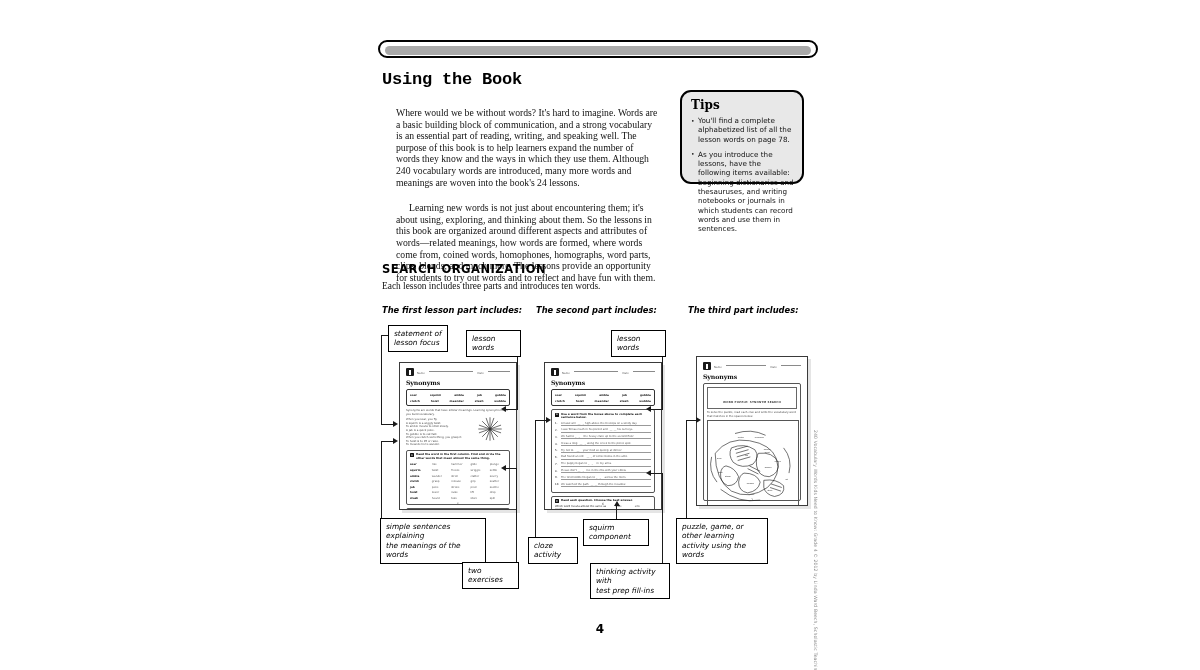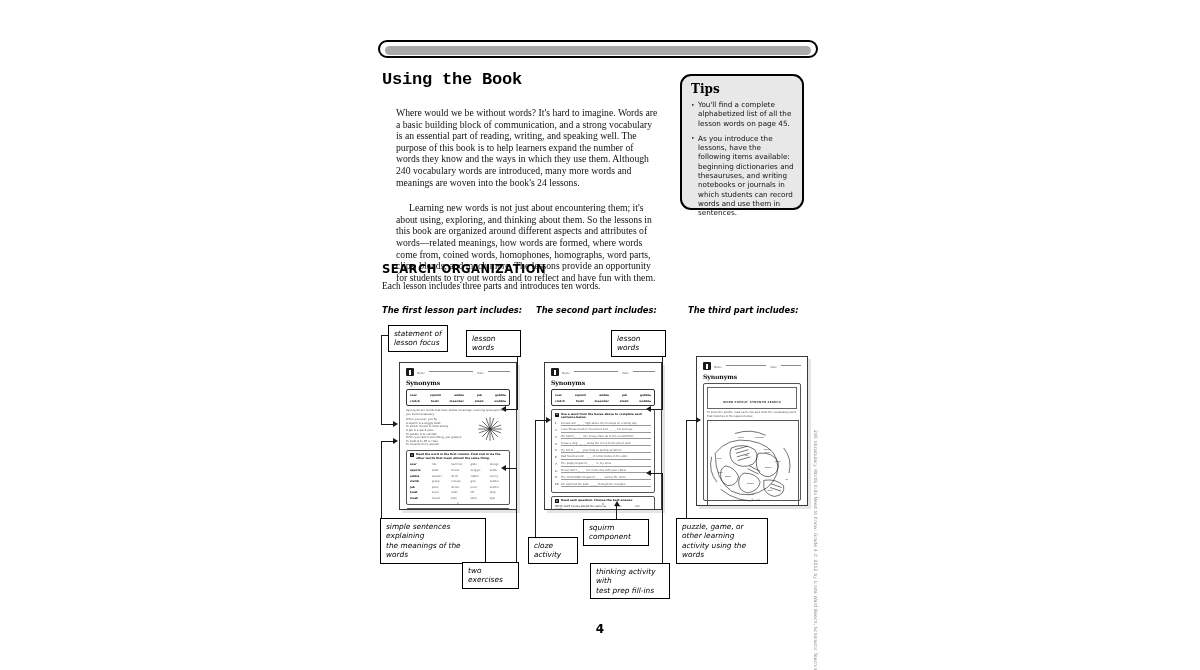--- a/index.html
+++ b/index.html
@@ -44,21 +44,21 @@
     font-family:"DejaVu Sans", sans-serif;
     font-weight:bold;font-size:11.5px;letter-spacing:0.5px;color:#000;
   }
   .sub{
     position:absolute;left:382px;top:281px;
     font-size:9.4px;color:#111;
   }
 
   
   .tips{
-    position:absolute;left:680px;top:74px;width:124px;height:136px;
+    position:absolute;left:680px;top:90px;width:124px;height:94px;
     border:2.2px solid #000;border-radius:11px;background:#e8e8e8;
     box-sizing:border-box;padding:6px 8px 6px 9px;
   }
   .tips-title{
     font-family:"DejaVu Serif", serif;
     font-weight:bold;font-size:12px;margin:0 0 4px 0;color:#000;
   }
   .tips ul{margin:0;padding:0;list-style:none;}
   .tips li{
     font-family:"DejaVu Sans", sans-serif;
@@ -207,21 +207,21 @@
   <div class="h1">Using the Book</div>
 
   <div class="bodycol">
     <p>Where would we be without words? It's hard to imagine. Words are a basic building block of communication, and a strong vocabulary is an essential part of reading, writing, and speaking well. The purpose of this book is to help learners expand the number of words they know and the ways in which they use them. Although 240 vocabulary words are introduced, many more words and meanings are woven into the book's 24 lessons.</p>
     <p class="indent">Learning new words is not just about encountering them; it's about using, exploring, and thinking about them. So the lessons in this book are organized around different aspects and attributes of words—related meanings, how words are formed, where words come from, coined words, homophones, homographs, word parts, clips, blends, and much more. The lessons provide an opportunity for students to try out words and to reflect and have fun with them.</p>
   </div>
 
   <div class="tips">
     <div class="tips-title">Tips</div>
     <ul>
-      <li>You'll find a complete alphabetized list of all the lesson words on page 45.</li>
+      <li>You'll find a complete alphabetized list of all the lesson words on page 78.</li>
       <li>As you introduce the lessons, have the following items available: beginning dictionaries and thesauruses, and writing notebooks or journals in which students can record words and use them in sentences.</li>
     </ul>
   </div>
 
   <div class="h2">SEARCH ORGANIZATION</div>
   <div class="sub">Each lesson includes three parts and introduces ten words.</div>
 
   <div class="colcap c1">The first lesson part includes:</div>
   <div class="colcap c2">The second part includes:</div>
   <div class="colcap c3">The third part includes:</div>

